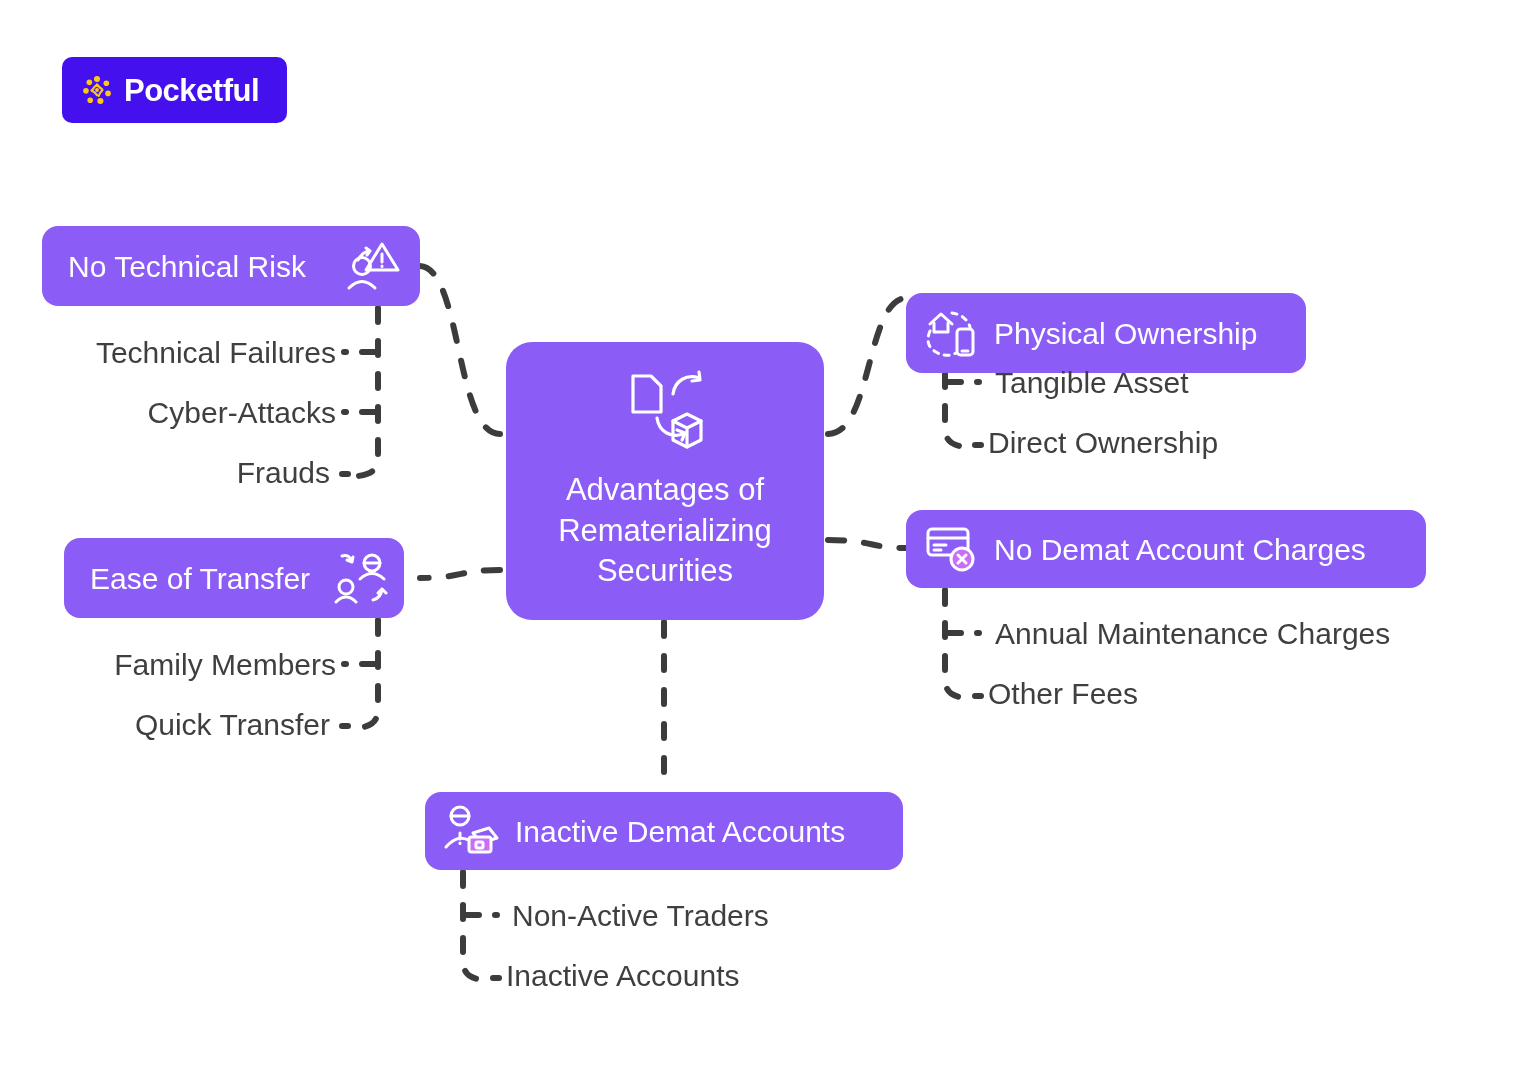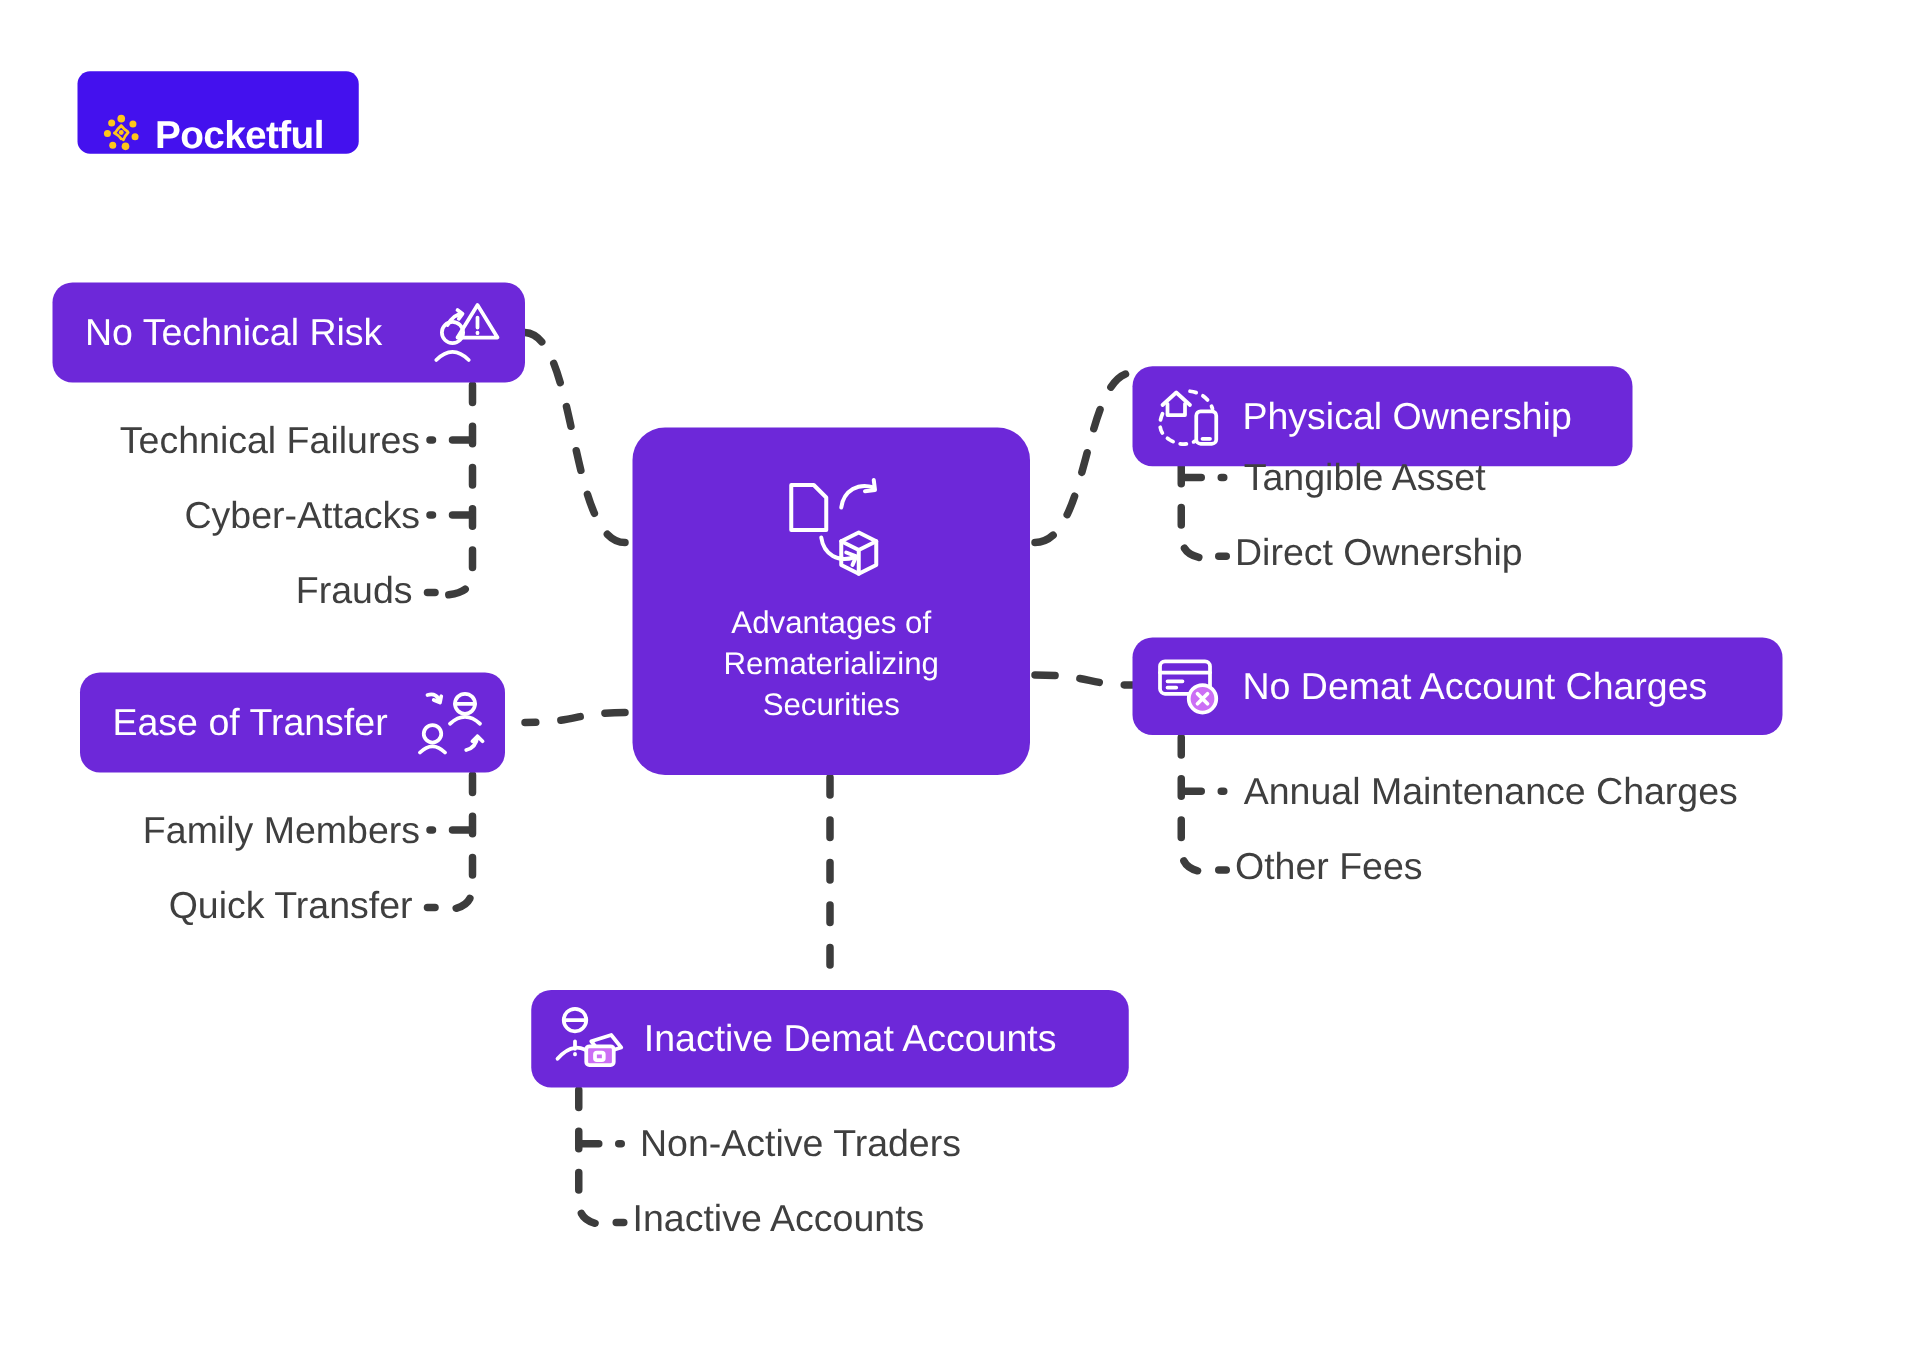--- a/index.html
+++ b/index.html
@@ -13,53 +13,53 @@
   }
   .canvas{position:absolute;inset:0;}
   svg.links{position:absolute;left:0;top:0;width:1536px;height:1077px;pointer-events:none;}
 
   
   .logo{
     position:absolute;left:62px;top:57px;
     width:225px;height:66px;
     background:#4411ee;
     border-radius:10px;
-    display:flex;align-items:flex-end;
+    display:flex;align-items:center;
     padding-left:18px;box-sizing:border-box;
     gap:10px;
   }
   .logo-mark{width:34px;height:34px;flex:none;display:block;}
   .logo-text{
     color:#ffffff;font-size:31px;font-weight:bold;
     letter-spacing:-0.5px;line-height:1;
   }
 
   
   .node{
     position:absolute;
-    background:#6d28d9;
+    background:#8b5cf6;
     border-radius:16px;
     display:flex;align-items:center;
     box-sizing:border-box;
     color:#ffffff;
   }
   .node-label{
     color:#ffffff;font-size:30px;line-height:1.1;white-space:nowrap;
   }
   .node .ico{flex:none;display:block;}
 
   
   .center-node{
     left:506px;top:342px;width:318px;height:278px;
     border-radius:26px;
     flex-direction:column;justify-content:center;align-items:center;
     padding:18px 10px;
   }
   .center-label{
-    color:#ffffff;font-size:25px;line-height:1.32;text-align:center;margin-top:14px;
+    color:#ffffff;font-size:31px;line-height:1.32;text-align:center;margin-top:14px;
   }
 
   
   .n-tech{left:42px;top:226px;width:378px;height:80px;padding:0 16px 0 26px;justify-content:space-between;}
   .n-ease{left:64px;top:538px;width:340px;height:80px;padding:0 16px 0 26px;justify-content:space-between;}
   .n-phys{left:906px;top:258px;width:400px;height:80px;padding:0 24px 0 18px;justify-content:flex-start;gap:14px;margin-top:35px;}
   .n-demat{left:906px;top:510px;width:520px;height:78px;padding:0 24px 0 18px;justify-content:flex-start;gap:14px;}
   .n-inactive{left:425px;top:792px;width:478px;height:78px;padding:0 24px 0 18px;justify-content:flex-start;gap:14px;}
 
   

